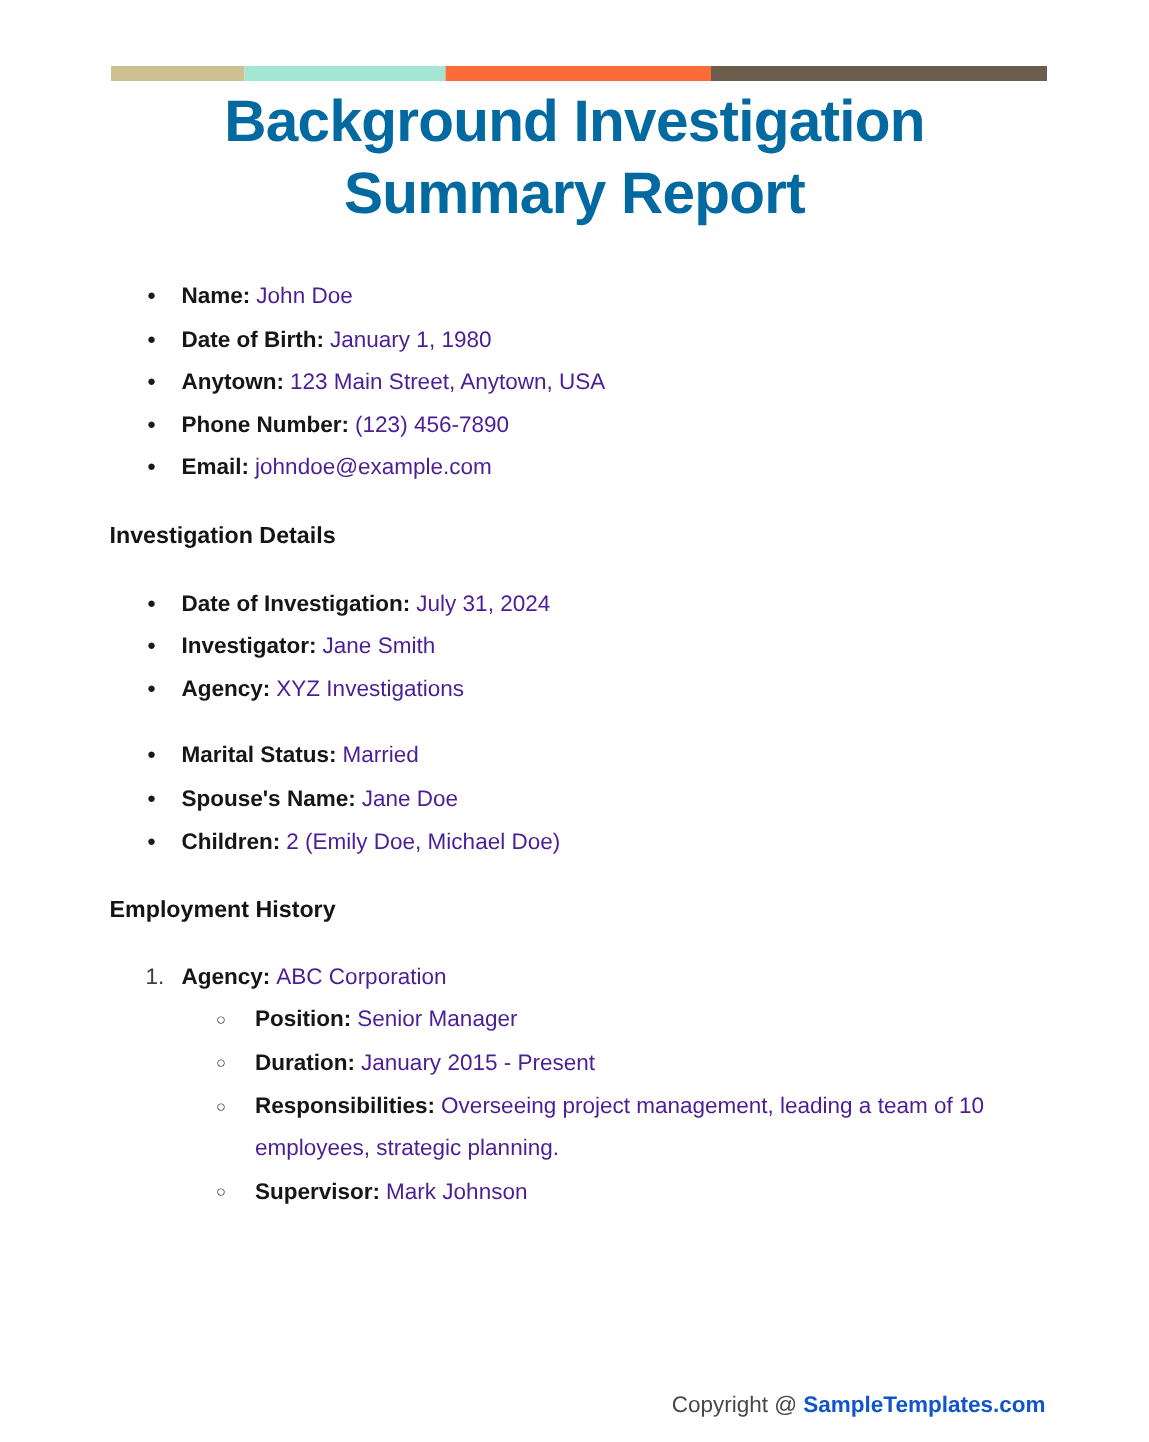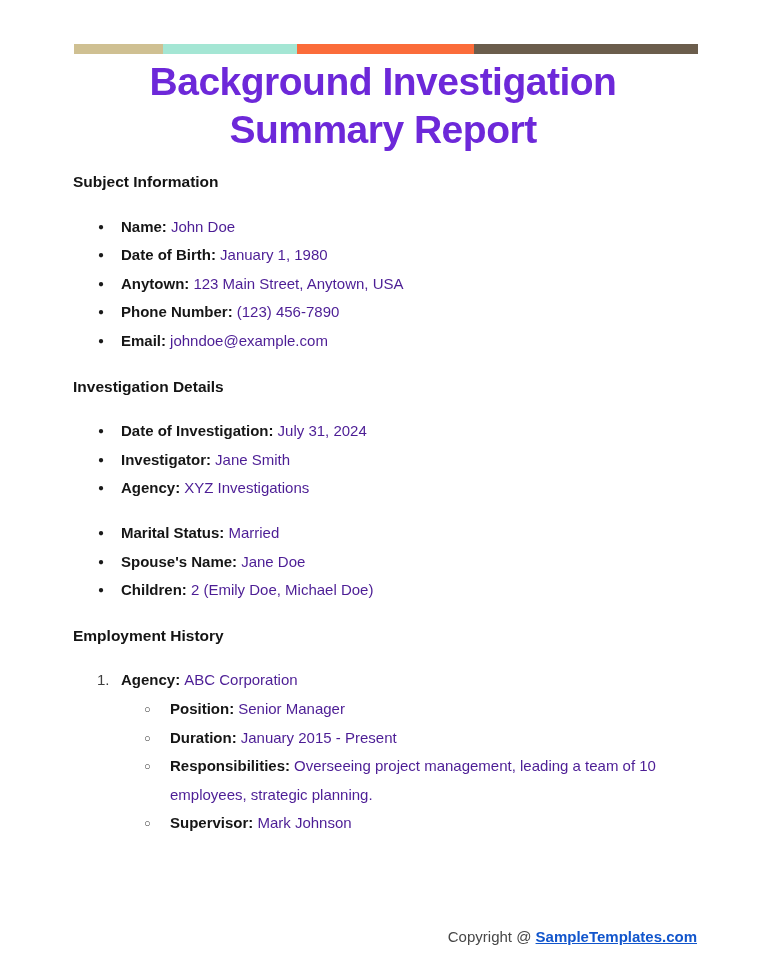--- a/index.html
+++ b/index.html
@@ -10,21 +10,21 @@
   .page{position:absolute;inset:0;background:#fff;}
   
   .accent-bar{position:absolute;left:74px;top:44px;width:624px;height:10px;display:flex;}
   .seg1{width:89px;background:#cfc092;}
   .seg2{width:134px;background:#a4e6d4;}
   .seg3{width:177px;background:#fb6c3a;}
   .seg4{width:224px;background:#6b5d4c;}
   
   .doc-title{
     position:absolute;top:58px;left:0;width:766px;text-align:center;
-    color:#6d28d9;font-weight:700;font-size:39px;line-height:48px;letter-spacing:-0.5px;
+    color:#0369a1;font-weight:700;font-size:39px;line-height:48px;letter-spacing:-0.5px;
   }
   
   .content{position:absolute;left:73px;top:168px;width:624px;}
   .section-heading{
     font-size:15.5px;font-weight:700;color:#141414;line-height:28.6px;margin:17px 0 0 0;
   }
   .section-heading.first{margin-top:0;}
   .doc-list{margin:16px 0 0 0;padding:0;list-style:none;font-size:15px;line-height:28.6px;}
   .li{position:relative;padding-left:48px;}
   .li .bullet{
@@ -40,42 +40,41 @@
     font-size:15px;color:#3f3f3f;
   }
   .li.sub{padding-left:97px;}
   .lbl{font-weight:700;color:#161616;margin-right:0.27em;}
   .val{color:#4c1d95;}
   
   .footer{
     position:absolute;top:927px;right:69px;font-size:15px;line-height:20px;color:#474747;
     white-space:nowrap;
   }
-  .footer a{color:#1155cc;font-weight:700;text-decoration:underline;cursor:pointer;}
+  .footer a{color:#1155cc;font-weight:700;cursor:pointer;}
 </style>
 </head>
 <body>
 
 <div class="page">
 
   <div class="accent-bar">
     <div class="seg1"></div>
     <div class="seg2"></div>
     <div class="seg3"></div>
     <div class="seg4"></div>
   </div>
 
   <div class="doc-title">
     <div>Background Investigation</div>
     <div>Summary Report</div>
   </div>
 
   <div class="content">
 
-    <div class="section-heading first">Subject Information</div>
     <ul class="doc-list">
       <li class="li">
         <span class="bullet">●</span>
         <span class="lbl">Name:</span><span class="val">John Doe</span>
       </li>
       <li class="li">
         <span class="bullet">●</span>
         <span class="lbl">Date of Birth:</span><span class="val">January 1, 1980</span>
       </li>
       <li class="li">

